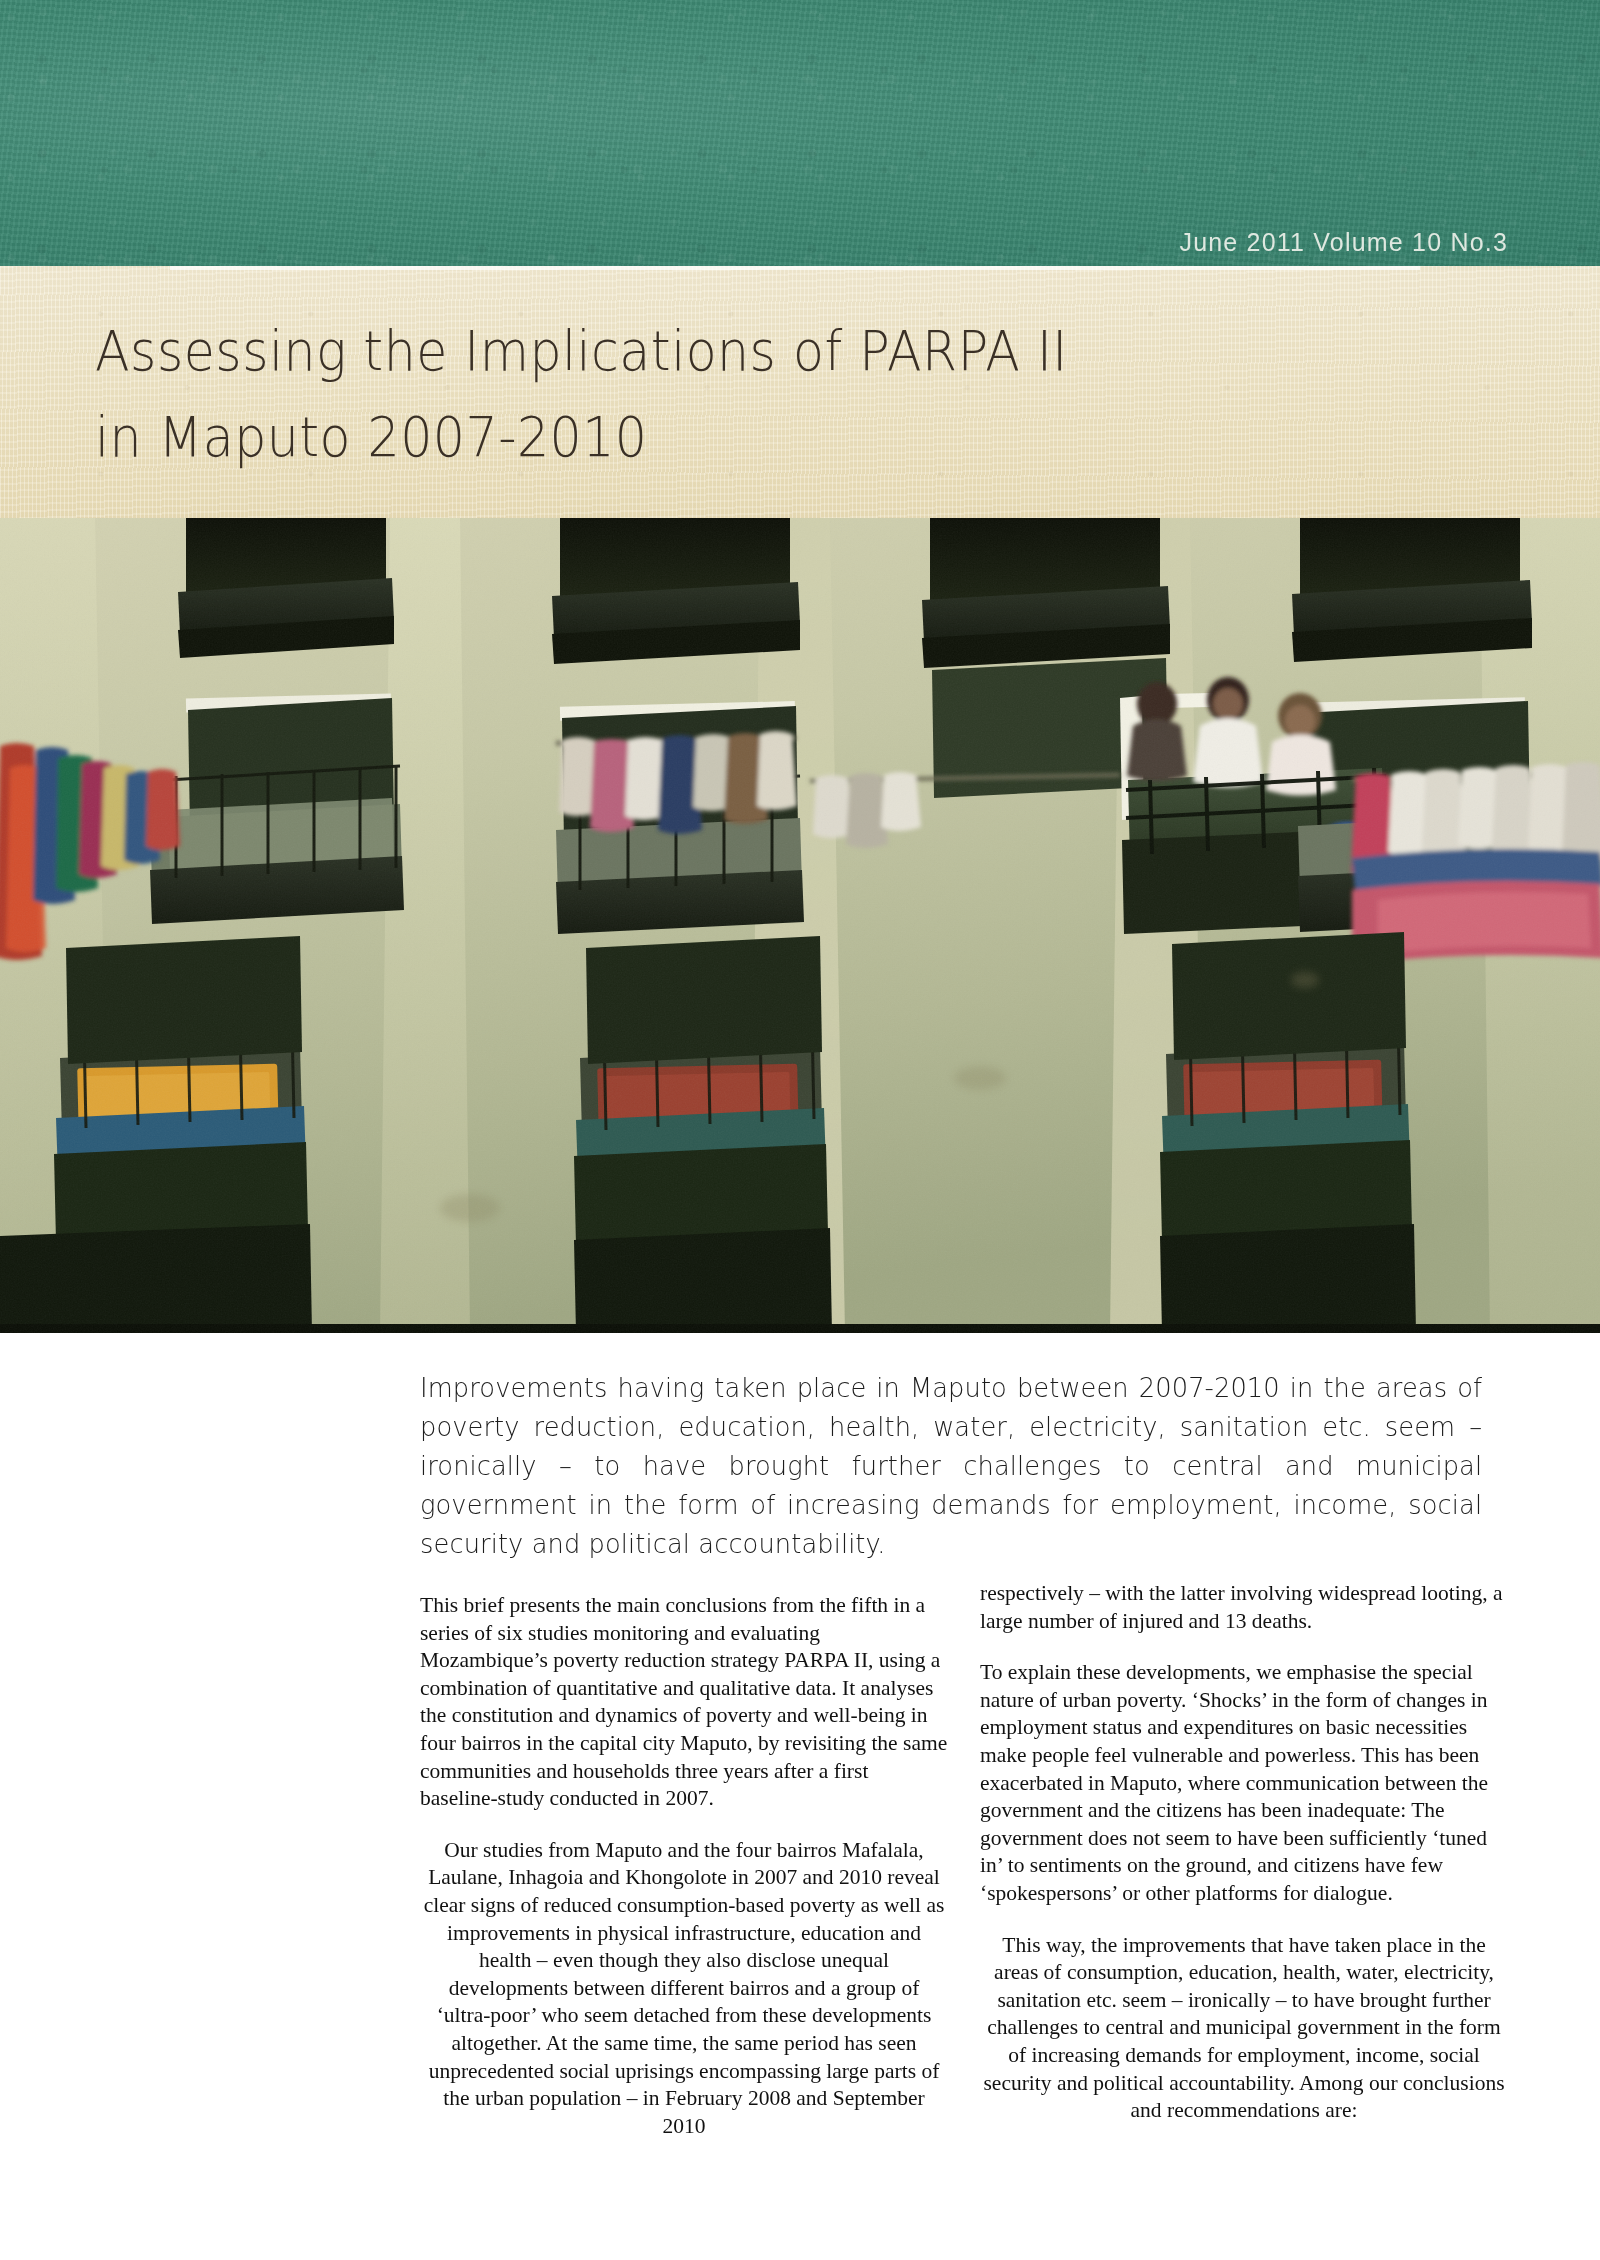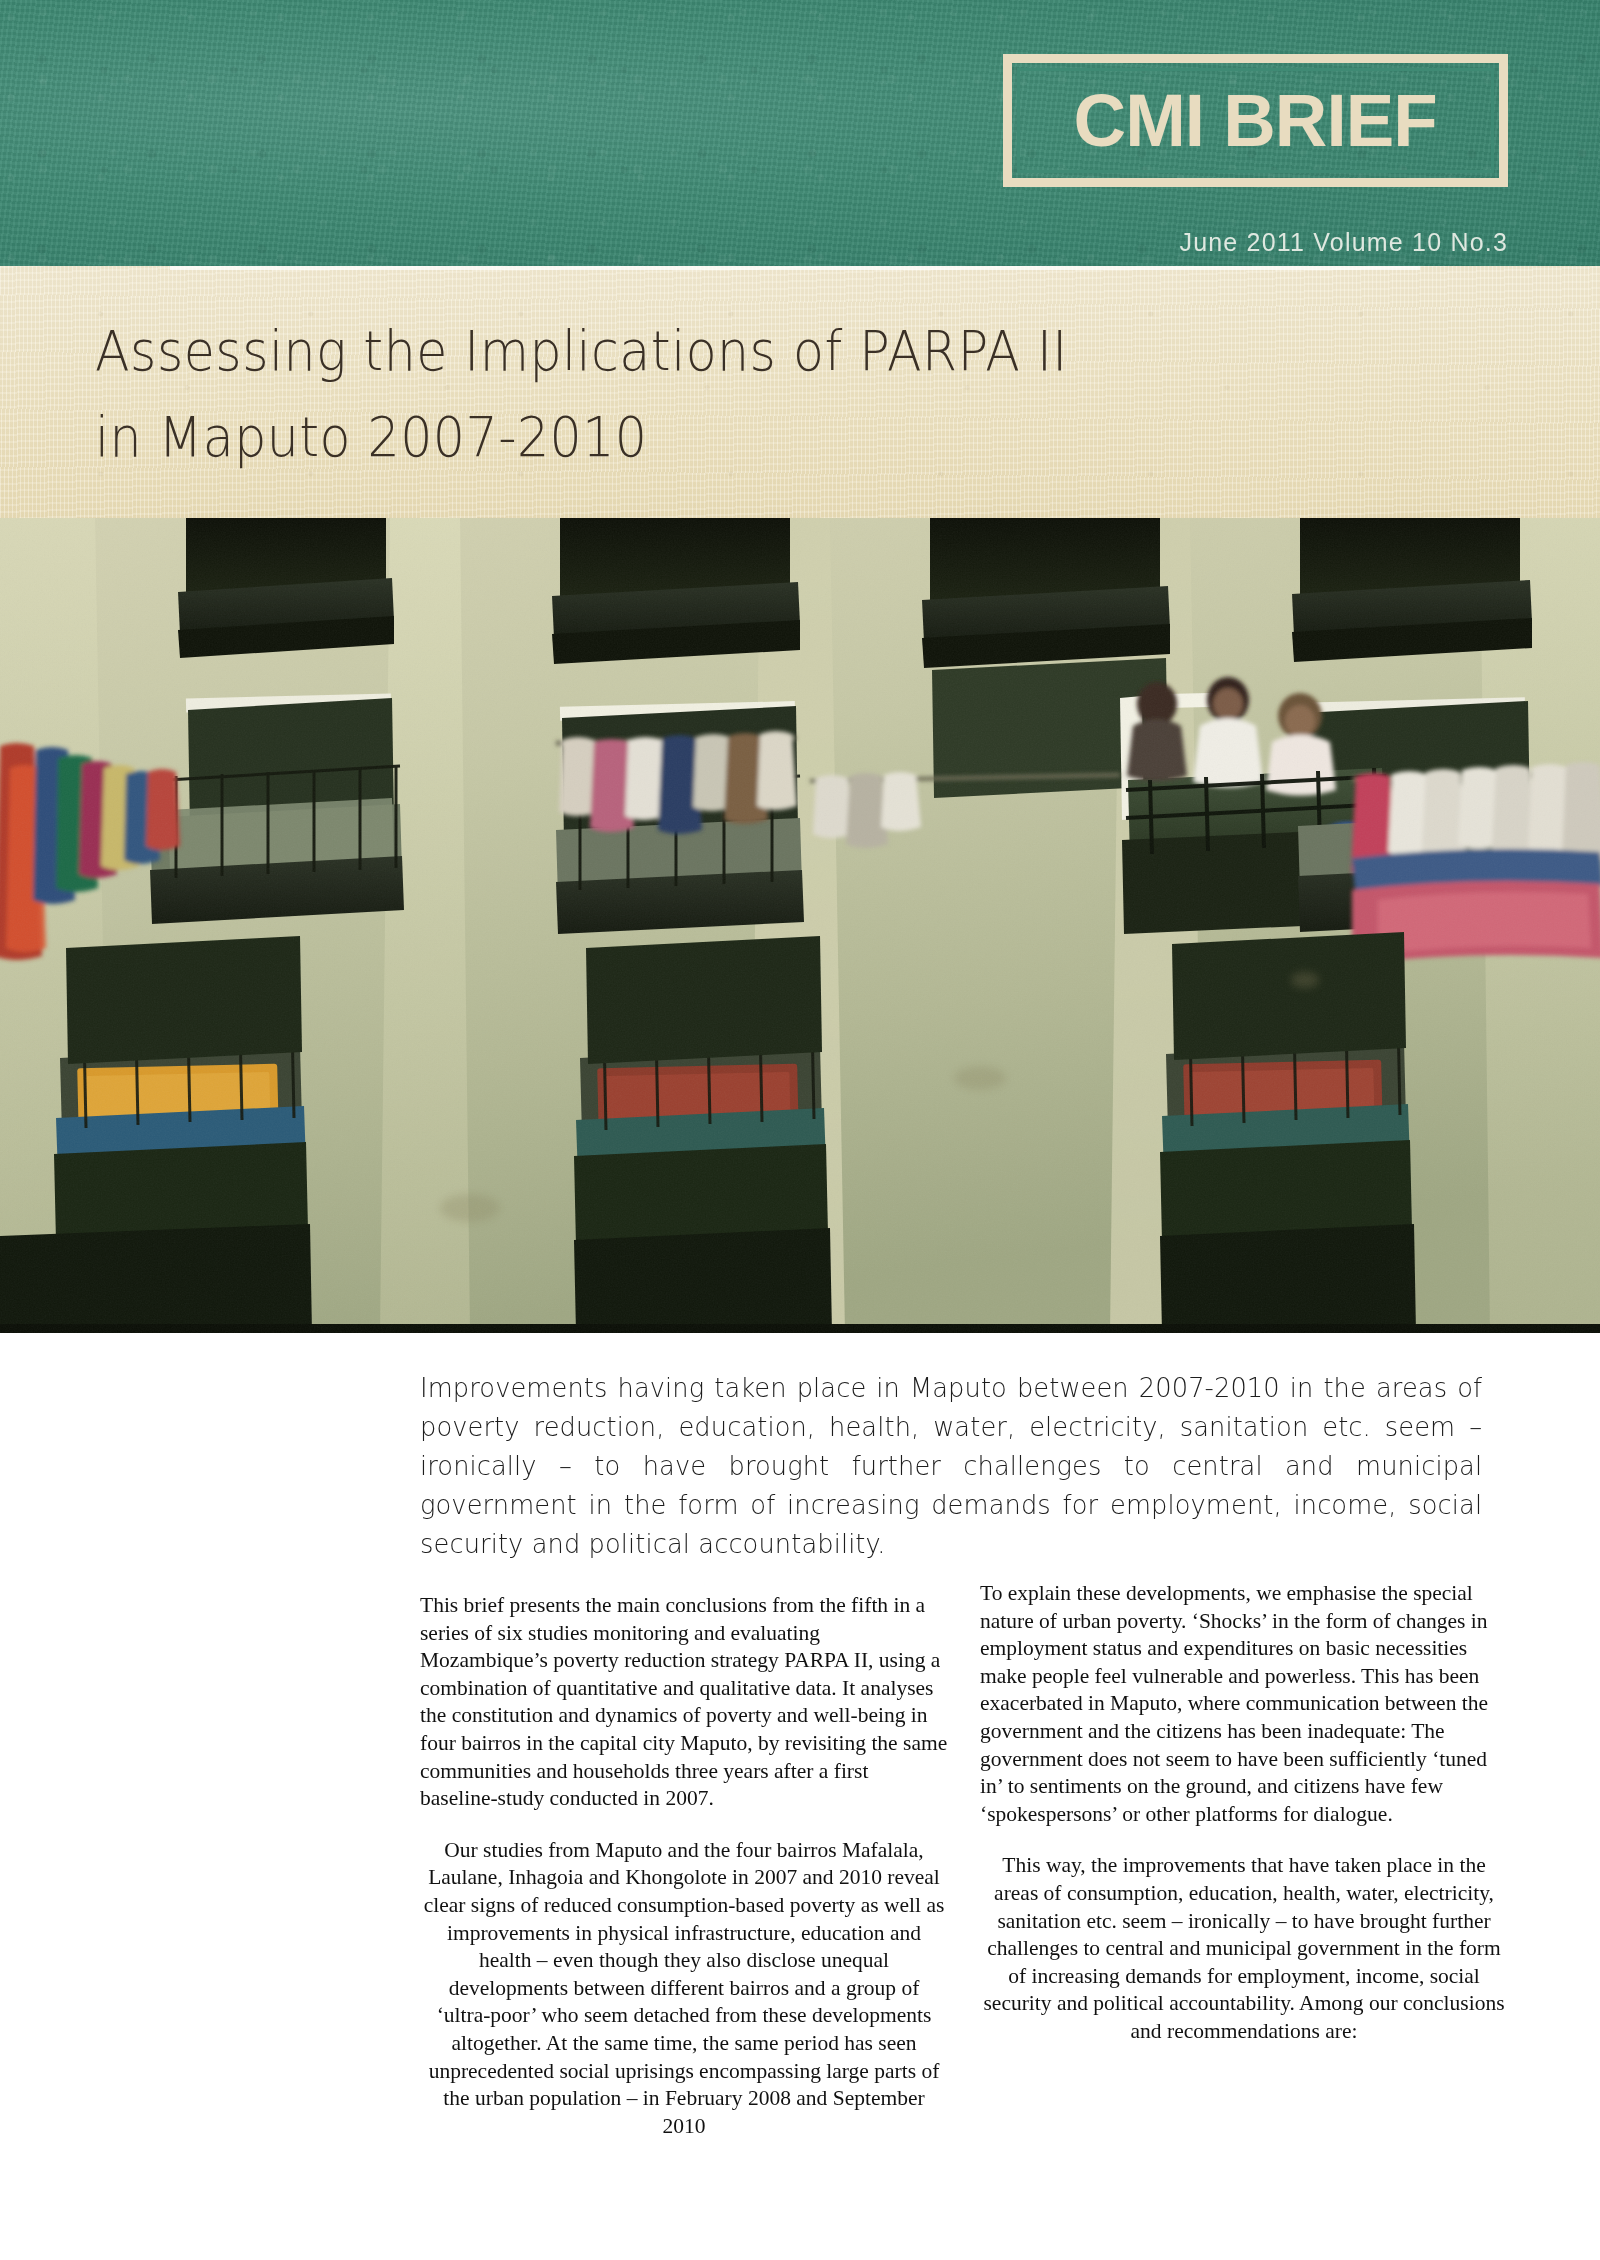--- a/index.html
+++ b/index.html
@@ -138,24 +138,20 @@
     line-height:30px;
     color:#111;
     margin:0 0 1px 0;
     letter-spacing:.1px;
   }
 </style>
 </head>
 <body>
 
 <div class="header">
-  <div class="brand-box">
-    <div class="brand-box-inner"></div>
-    <div class="brand-text">CMI BRIEF</div>
-  </div>
   <div class="issue-line">June 2011 Volume 10 No.3</div>
 </div>
 
 <div class="title-banner">
   <div class="doc-title">Assessing the Implications of PARPA II
 in Maputo 2007-2010</div>
 </div>
 
 <div class="photo">
   <svg viewBox="0 0 1600 815" preserveAspectRatio="none">
@@ -423,15 +419,16 @@
 </div>
 
 <div class="lead">Improvements having taken place in Maputo between 2007-2010 in the areas of poverty reduction, education, health, water, electricity, sanitation etc. seem – ironically – to have brought further challenges to central and municipal government in the form of increasing demands for employment, income, social security and political accountability.</div>
 
 <div class="col col-left">
   <p>This brief presents the main conclusions from the fifth in a series of six studies monitoring and evaluating Mozambique’s poverty reduction strategy PARPA II, using a combination of quantitative and qualitative data. It analyses the constitution and dynamics of poverty and well-being in four bairros in the capital city Maputo, by revisiting the same communities and households three years after a first baseline-study conducted in 2007.</p>
   <p>Our studies from Maputo and the four bairros Mafalala, Laulane, Inhagoia and Khongolote in 2007 and 2010 reveal clear signs of reduced consumption-based poverty as well as improvements in physical infrastructure, education and health – even though they also disclose unequal developments between different bairros and a group of ‘ultra-poor’ who seem detached from these developments altogether. At the same time, the same period has seen unprecedented social uprisings encompassing large parts of the urban population – in February 2008 and September 2010</p>
 </div>
 
 <div class="col col-right">
+  <p>respectively – with the latter involving widespread looting, a large number of injured and 13 deaths.</p>
   <p>To explain these developments, we emphasise the special nature of urban poverty. ‘Shocks’ in the form of changes in employment status and expenditures on basic necessities make people feel vulnerable and powerless. This has been exacerbated in Maputo, where communication between the government and the citizens has been inadequate: The government does not seem to have been sufficiently ‘tuned in’ to sentiments on the ground, and citizens have few ‘spokespersons’ or other platforms for dialogue.</p>
   <p>This way, the improvements that have taken place in the areas of consumption, education, health, water, electricity, sanitation etc. seem – ironically – to have brought further challenges to central and municipal government in the form of increasing demands for employment, income, social security and political accountability. Among our conclusions and recommendations are:</p>
 </div>
 
 </body></html>

